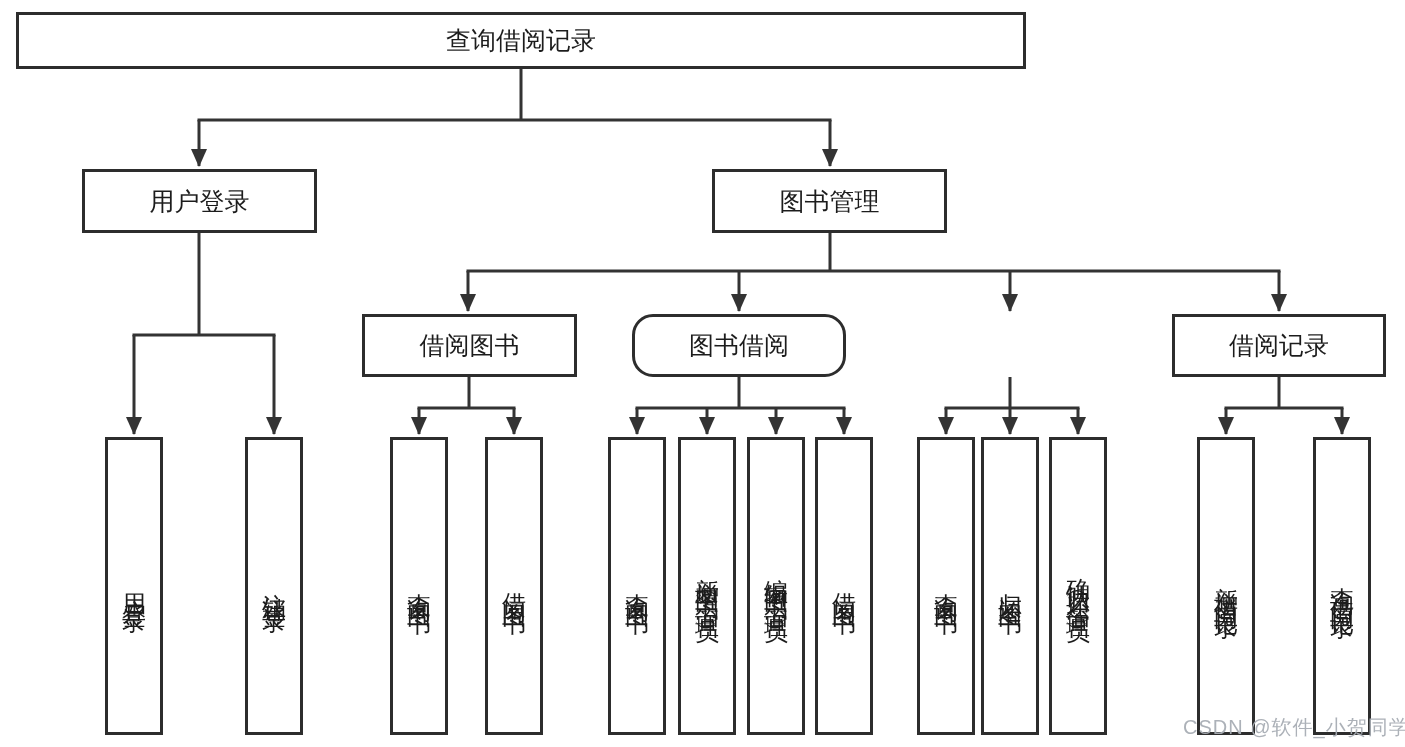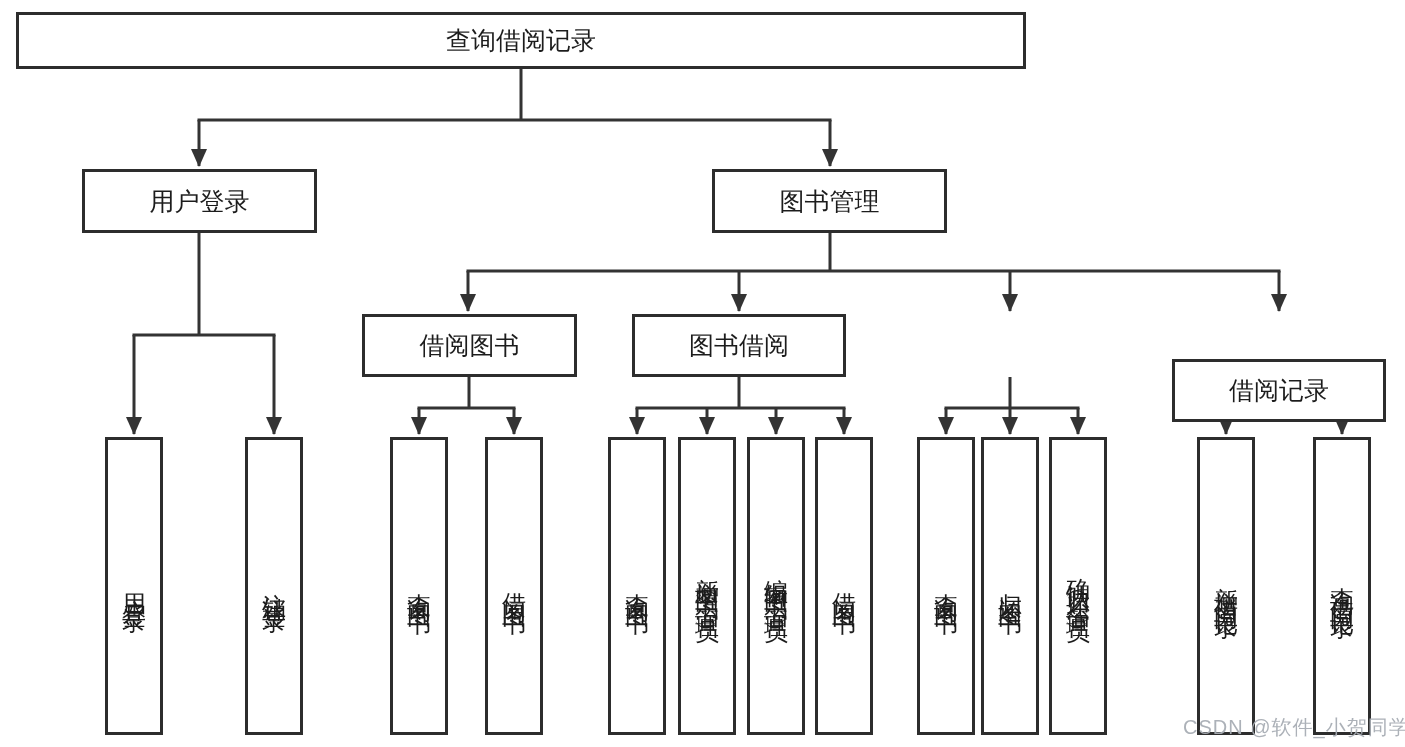--- a/index.html
+++ b/index.html
@@ -100,22 +100,22 @@
       <path marker-end="url(#arrow)" d="M1342 408 V434"></path>
     </g>
   </svg>
 
   <div class="node root-node">查询借阅记录</div>
 
   <div class="node lvl2" style="left:82px; width:235px;">用户登录</div>
   <div class="node lvl2" style="left:712px; width:235px;text-align:right;">图书管理</div>
 
   <div class="node lvl3" style="left:362px; width:215px;">借阅图书</div>
-  <div class="node lvl3" style="left:632px; width:214px;">图书借阅</div>
-  <div class="node lvl3" style="left:1172px; width:214px;margin-top:45px;">借阅记录</div>
+  <div class="node lvl3" style="left:632px; width:214px;border-radius:21px;">图书借阅</div>
+  <div class="node lvl3" style="left:1172px; width:214px;">借阅记录</div>
 
   <div class="node leaf" style="left:105px;">用户登录</div>
   <div class="node leaf" style="left:245px;">注销登录</div>
 
   <div class="node leaf" style="left:390px;">查询图书</div>
   <div class="node leaf" style="left:485px;">借阅图书</div>
 
   <div class="node leaf" style="left:608px;">查询图书</div>
   <div class="node leaf" style="left:678px;">新增图书（管理员）</div>
   <div class="node leaf" style="left:747px;">编辑图书（管理员）</div>

